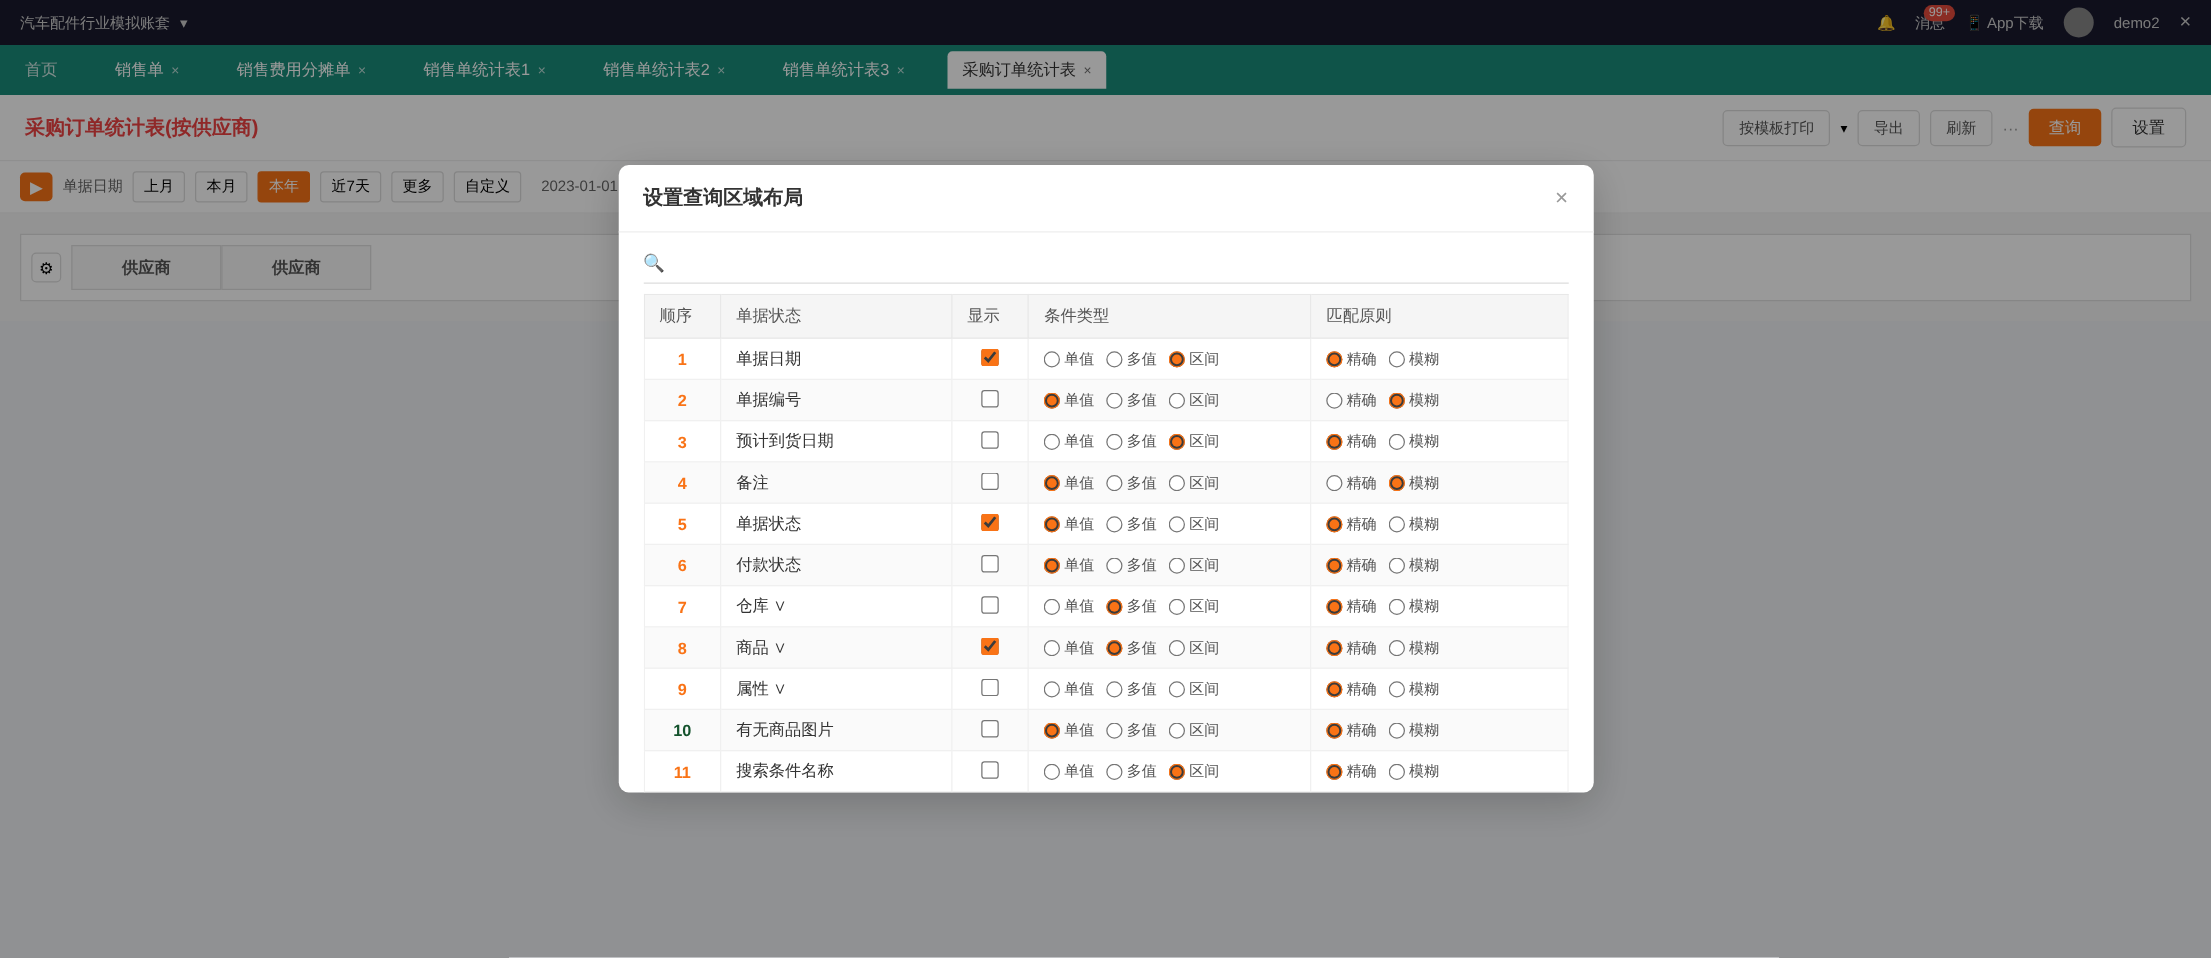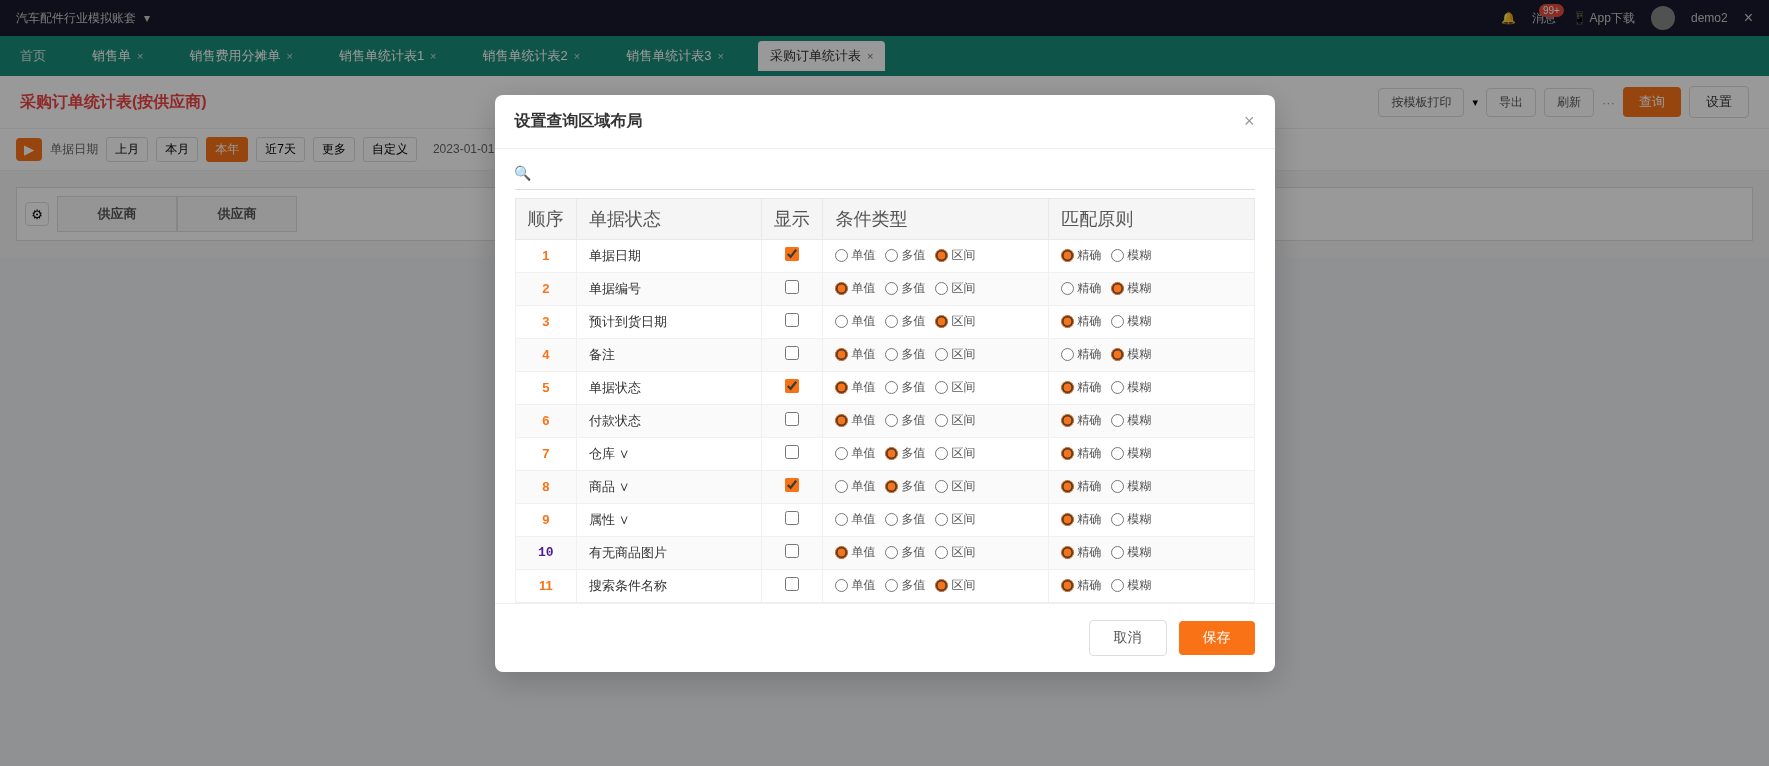--- a/index.html
+++ b/index.html
@@ -125,21 +125,21 @@
     .search-icon-svg { color: #999; font-size: 14px; }
 
     
     .modal-table-wrap { overflow-y: auto; flex: 1; }
     .modal-table { width: 100%; border-collapse: collapse; }
     .modal-table th {
       background: #f5f5f5;
       border: 1px solid #e8e8e8;
       padding: 8px 12px;
       text-align: left;
-      font-size: 18px;
+      font-size: 13px;
       color: #555;
       font-weight: normal;
     }
     .modal-table td {
       border: 1px solid #f0f0f0;
       padding: 7px 12px;
       font-size: 13px;
       color: #333;
     }
     .modal-table tr:nth-child(even) td { background: #fafafa; }
@@ -570,21 +570,21 @@
                       <span>精确</span>
                     </label>
                     <label class="radio-label">
                       <input type="radio" name="match_8" style="">
                       <span>模糊</span>
                     </label>
                   </div>
                 </td>
               </tr>
               <tr>
-                <td class="checkbox-cell" style="text-align: center; color: #4c1d95; font-weight: bold; font-family: Liberation Mono, monospace;">10</td>
+                <td class="checkbox-cell" style="text-align: center; color: #14532d; font-weight: bold;">10</td>
                 <td>有无商品图片</td>
                 <td class="checkbox-cell"><input type="checkbox" style=""></td>
                 <td>
                   <div class="radio-group">
                     <label class="radio-label">
                       <input type="radio" name="type_9" checked="" style="">
                       <span>单值</span>
                     </label>
                     <label class="radio-label">
                       <input type="radio" name="type_9" style="">
@@ -640,18 +640,14 @@
                       <span>模糊</span>
                     </label>
                   </div>
                 </td>
               </tr>
             </tbody>
         </table>
       </div>
     </div>
 
-    <div class="modal-footer">
-      <button class="btn-cancel">取消</button>
-      <button class="btn-save">保存</button>
-    </div>
   </div>
 </div>
 
 </body></html>

